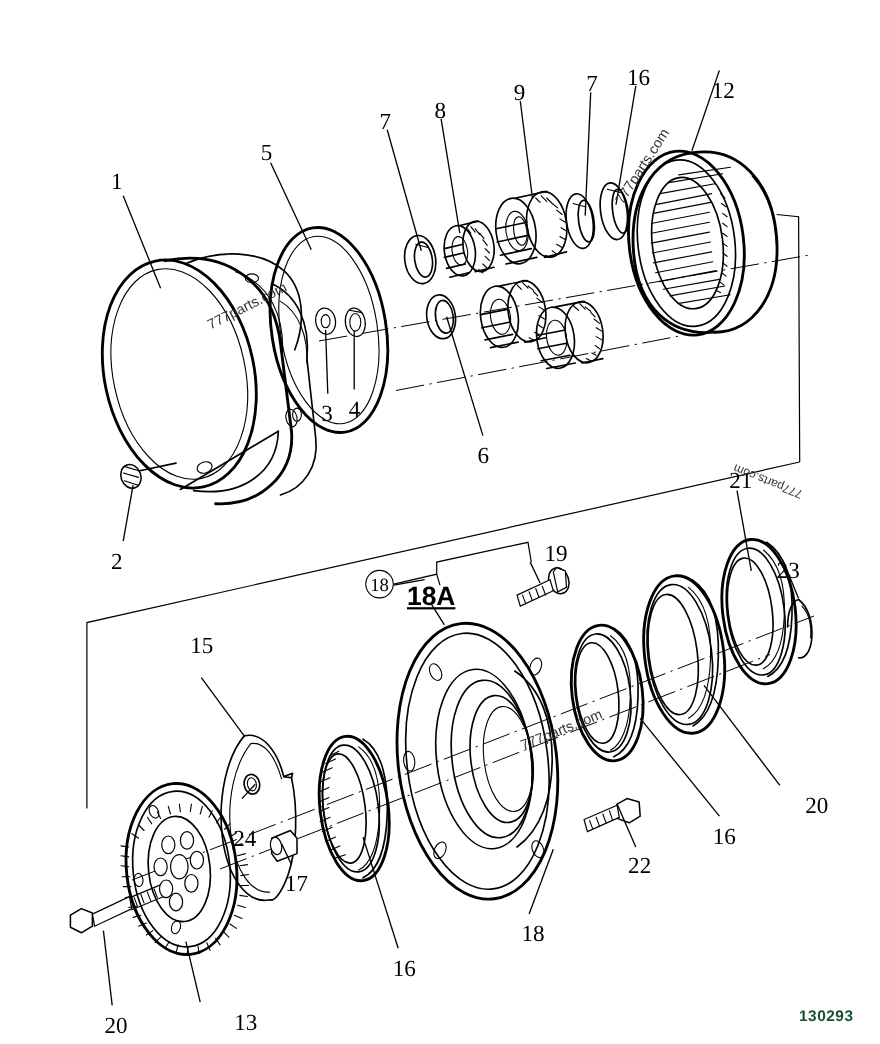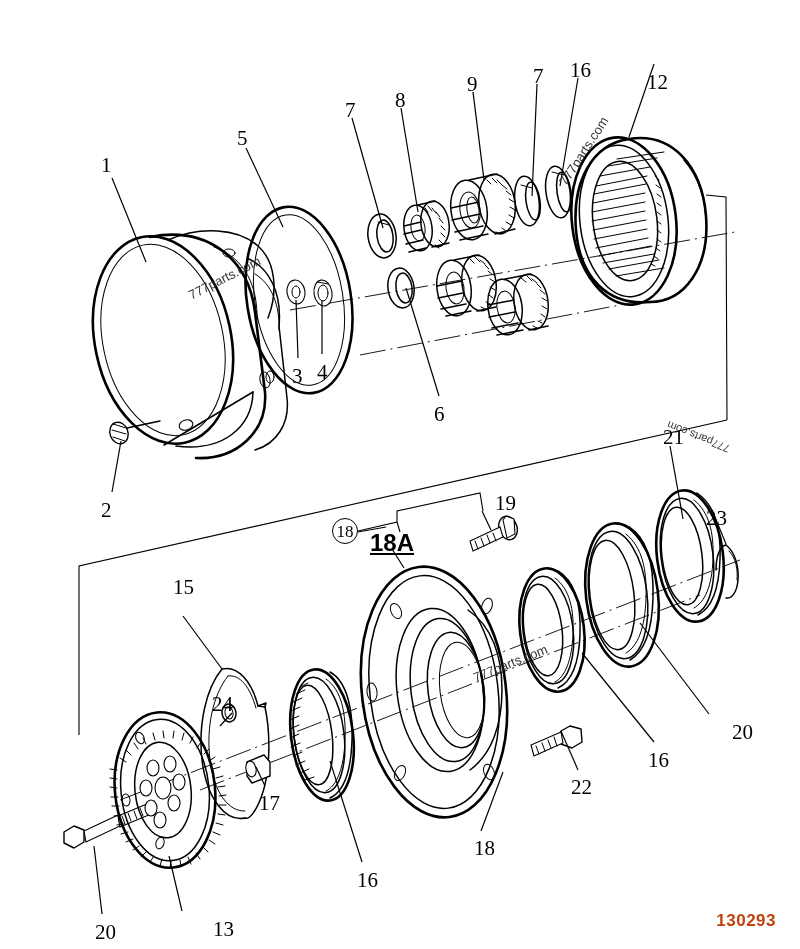--- a/index.html
+++ b/index.html
@@ -26,23 +26,23 @@
     width:26px;height:26px;
     border:1.6px solid #000;border-radius:50%;
     display:flex;align-items:center;justify-content:center;
     box-sizing:border-box;
   }
   #drawing-number{
     position:absolute;
     right:24px;bottom:18px;
     font-family:"Liberation Sans",sans-serif;
     font-weight:bold;
-    font-size:17px;
+    font-size:14px;
     letter-spacing:.5px;
-    color:#c2410c;
+    color:#14532d;
   }
   .wm{
     position:absolute;
     font-family:"Liberation Sans",sans-serif;
     font-size:13px;
     color:#2b2b2b;
     white-space:nowrap;
     user-select:none;
     opacity:.95;
   }
@@ -384,21 +384,21 @@
       <div class="lbl" style="left: 648px; top: 750px;">16</div>
       <div class="lbl" style="left: 259px; top: 793px;">17</div>
       <div class="lbl" style="left: 474px; top: 838px;">18</div>
       <div class="lbl circled" style="left: 332px; top: 518px;">18</div>
       <div class="lbl bold" style="left: 370px; top: 531px;">18A</div>
       <div class="lbl" style="left: 495px; top: 493px;">19</div>
       <div class="lbl" style="left: 732px; top: 722px;">20</div>
       <div class="lbl" style="left: 663px; top: 427px;">21</div>
       <div class="lbl" style="left: 571px; top: 777px;">22</div>
       <div class="lbl" style="left: 706px; top: 508px;">23</div>
-      <div class="lbl" style="left: 212px; top: 694px;">24</div>
+      <div class="lbl" style="left: 212px; top: 752px;">24</div>
     </div>
 
   <div id="watermark-layer">
       <div class="wm" style="left: 186px; top: 289px; font-size: 13px; transform: rotate(-27deg); transform-origin: left top;">777parts.com</div>
       <div class="wm" style="left: 556px; top: 180px; font-size: 13px; transform: rotate(-57deg); transform-origin: left top;">777parts.com</div>
       <div class="wm" style="left: 471px; top: 671px; font-size: 13px; transform: rotate(-22deg); transform-origin: left top;">777parts.com</div>
       <div class="wm" style="left: 727px; top: 455px; font-size: 11px; transform: rotate(202deg); transform-origin: left top;">777parts.com</div>
     </div>
 
   <div id="drawing-number">130293</div>

